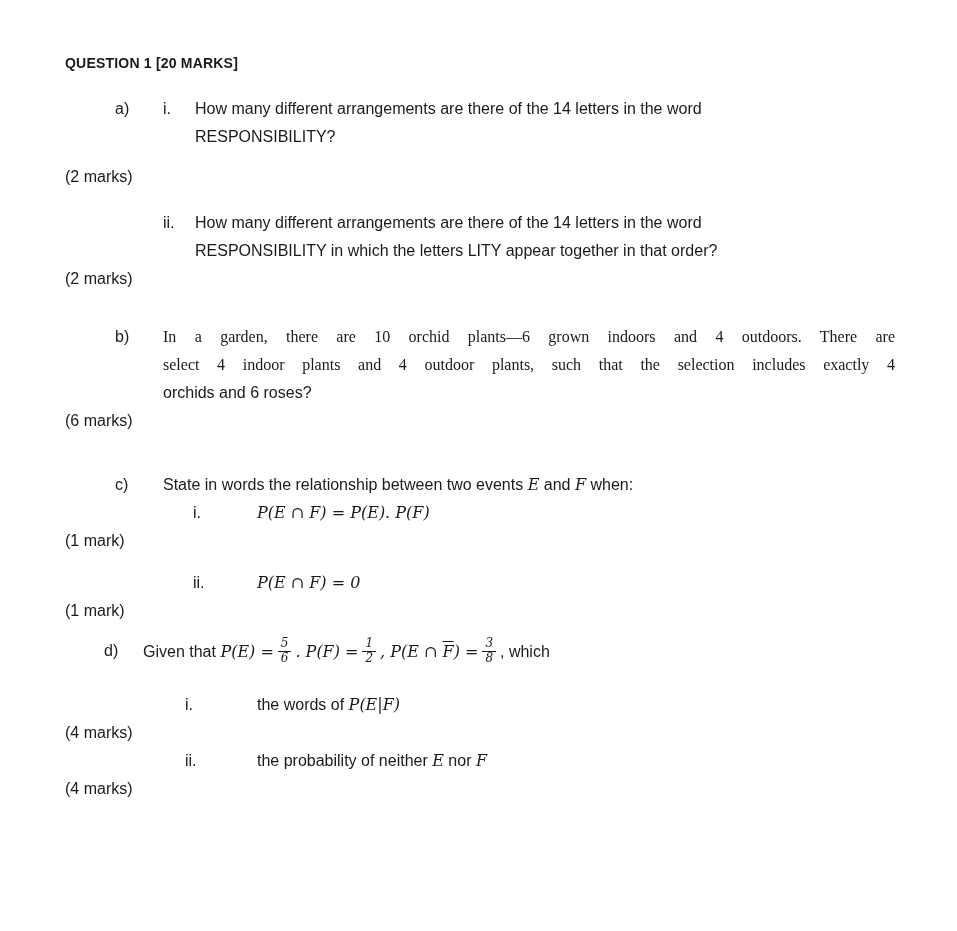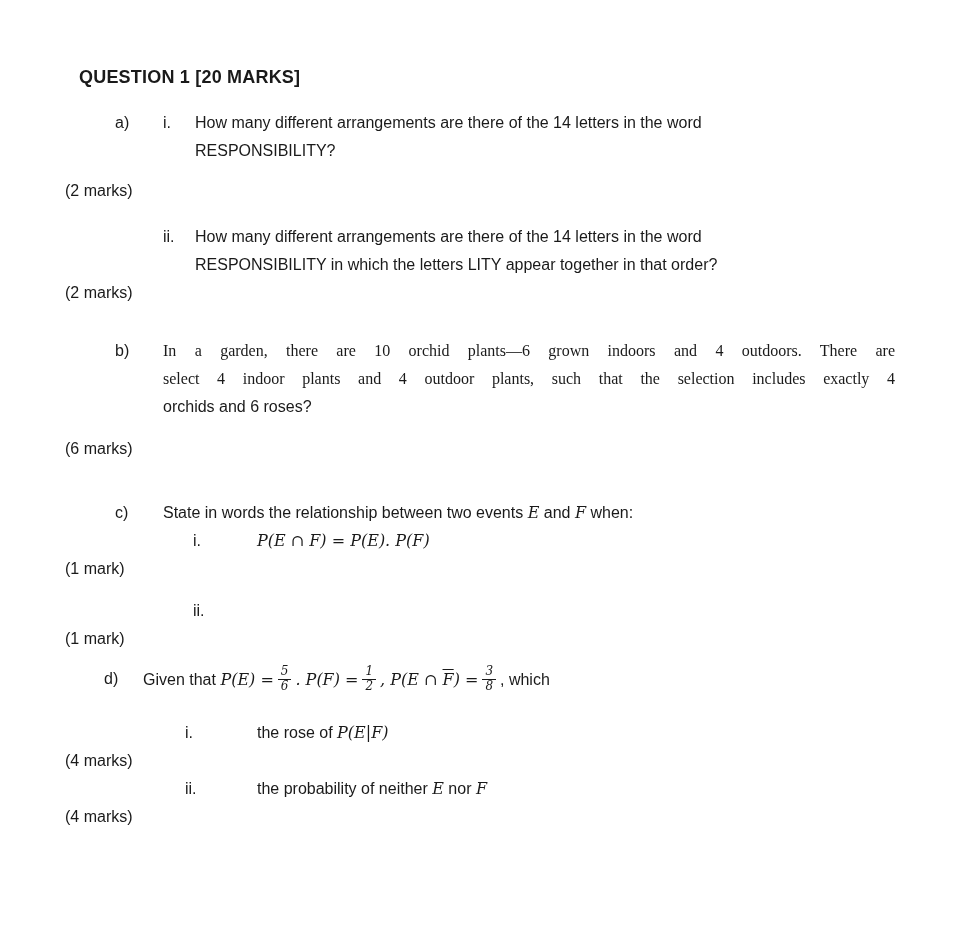--- a/index.html
+++ b/index.html
@@ -9,22 +9,22 @@
     height: 931px;
     box-sizing: border-box;
     padding: 52px 62px 0 65px;
     background: #ffffff;
     font-family: "Liberation Sans", "DejaVu Sans", sans-serif;
     font-size: 16px;
     color: #1a1a1a;
     overflow: hidden;
   }
   .title {
-    margin: 14px;
-    font-size: 18px;
+    margin: 0;
+    font-size: 14px;
     font-weight: 700;
     letter-spacing: 0.2px;
     line-height: 23px;
   }
   .row { display: flex; align-items: flex-start; line-height: 28px; }
   .plabel  { margin-left: 50px; width: 48px; flex: none; }
   .slabel  { width: 32px; flex: none; }
   .sclabel { margin-left: 128px; width: 64px; flex: none; }
   .dlabel  { margin-left: 39px;  width: 39px; flex: none; }
   .sdlabel { margin-left: 120px; width: 72px; flex: none; }
@@ -49,21 +49,21 @@
     font-style: italic;
     margin: 0 4px 3px 4px;
   }
   .frac .num { border-bottom: 1.3px solid #1a1a1a; padding: 0 3px; }
   .frac .den { padding: 0 3px; }
 
   #row-a-i   { margin-top: 20px; }
   #marks-a-i { margin-top: 12px; }
   #row-a-ii  { margin-top: 18px; }
   #row-b     { margin-top: 30px; }
-  #marks-b   { margin-top: 14px; }
+  #marks-b   { }
   #row-c     { margin-top: 36px; }
   #row-c-ii  { margin-top: 14px; }
   #row-d     { margin-top: 12px; }
   #row-d-i   { margin-top: 22px; }
 </style>
 </head>
 <body>
 
 <div class="page">
 
@@ -105,40 +105,41 @@
   </div>
 
   <div class="row" id="row-c-i">
     <span class="sclabel">i.</span>
     <div class="text math">P(E ∩ F) = P(E). P(F)</div>
   </div>
   <div class="marks" id="marks-c-i">(1 mark)</div>
 
   <div class="row" id="row-c-ii">
     <span class="sclabel">ii.</span>
+    <div class="text math">P(E ∩ F) = 0</div>
   </div>
   <div class="marks" id="marks-c-ii">(1 mark)</div>
 
   <div class="row" id="row-d">
     <span class="dlabel">d)</span>
     <div class="text"><span>Given that </span><span class="math">P(E) =</span><span class="frac">
           <span class="num">5</span>
           <span class="den">6</span>
         </span><span class="math">. P(F) =</span><span class="frac">
           <span class="num">1</span>
           <span class="den">2</span>
         </span><span class="math">, P(E ∩ </span><span class="math ol">F</span><span class="math">) =</span><span class="frac">
           <span class="num">3</span>
           <span class="den">8</span>
         </span><span>, which</span></div>
   </div>
 
   <div class="row" id="row-d-i">
     <span class="sdlabel">i.</span>
-    <div class="text"><span>the rose of </span><span class="math">P(E|F)</span></div>
+    <div class="text"><span>the words of </span><span class="math">P(E|F)</span></div>
   </div>
   <div class="marks" id="marks-d-i">(4 marks)</div>
 
   <div class="row" id="row-d-ii">
     <span class="sdlabel">ii.</span>
     <div class="text"><span>the probability of neither </span><span class="math">E</span><span> nor </span><span class="math">F</span></div>
   </div>
   <div class="marks" id="marks-d-ii">(4 marks)</div>
 
 </div>

